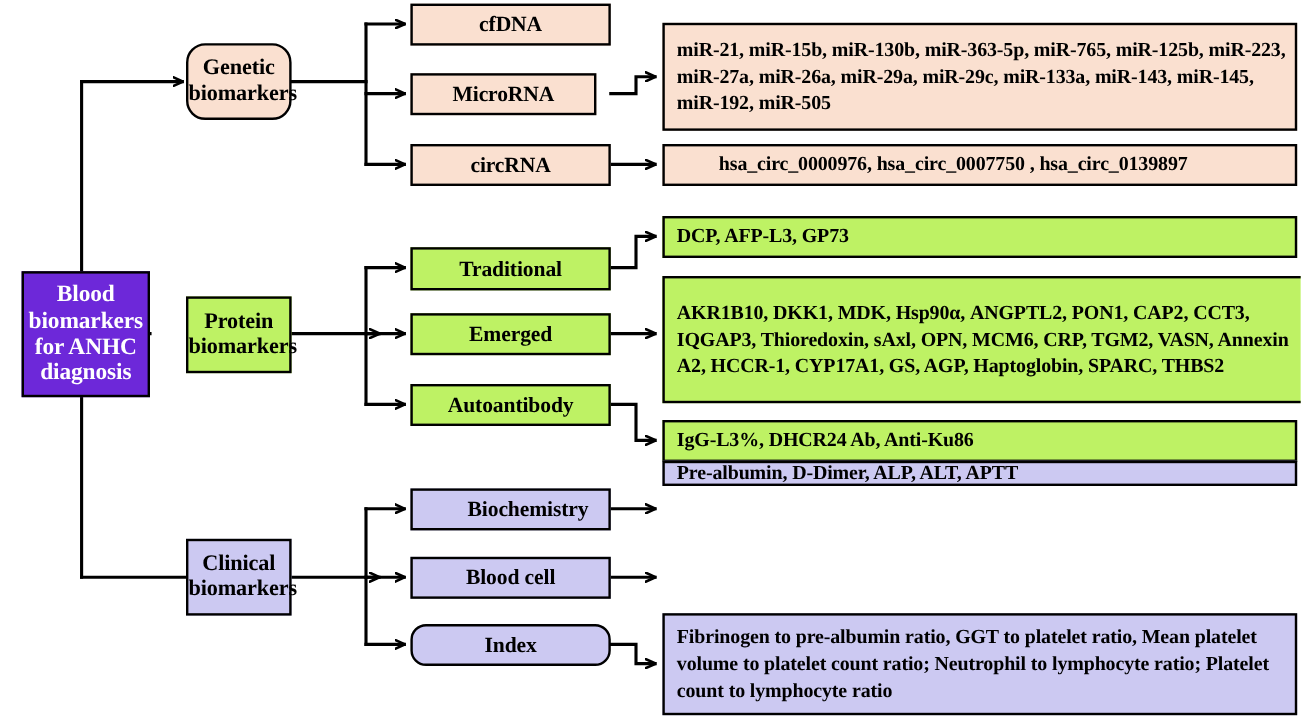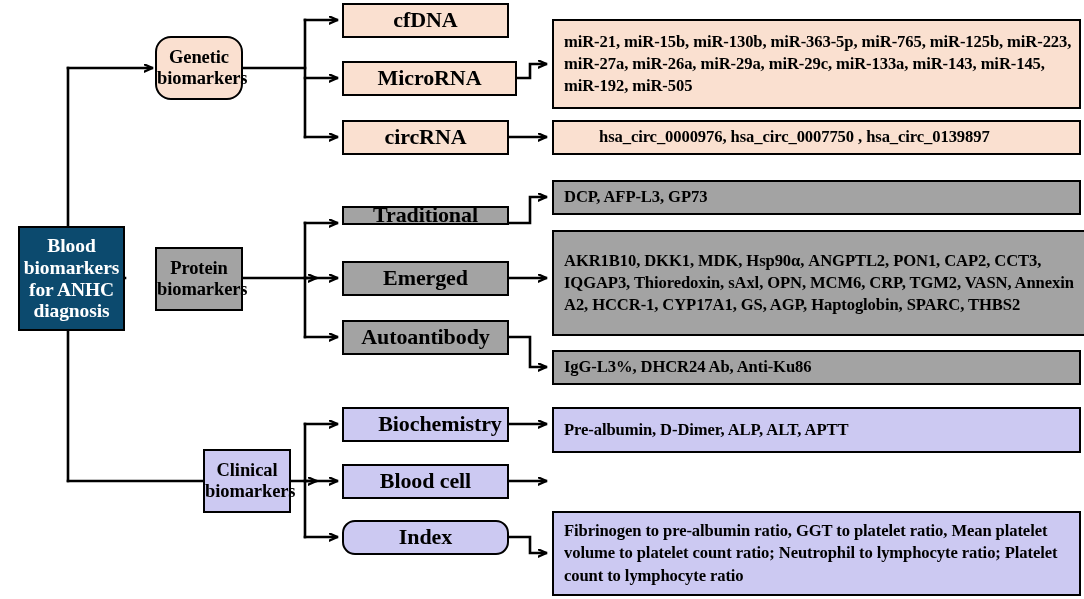--- a/index.html
+++ b/index.html
@@ -38,31 +38,31 @@
     justify-content:flex-start;
     text-align:left;
   }
   .node .txt{
     display:block;
     width:100%;
     padding:0 8px;
   }
   
   .root{
-    background:#0c4a6e;
+    background:#6d28d9;
     color:#ffffff;
     border-color:#000000;
     font-size:19.5px;
   }
   .peach{ background:#FAE0D0; }
-  .bluegray{ background:#a3a3a3; }
+  .bluegray{ background:#bef264; }
   .lavender{ background:#CCC9F2; }
 
   .cat{ font-size:18.5px; }
-  .sub{ font-size:22px; }
+  .sub{ font-size:18px; }
   .content{ font-size:16.6px; line-height:1.33; }
   .content .txt{ padding:0 0 0 10px; }
 </style>
 </head>
 <body>
 
 <div id="canvas">
 
   <svg class="wires" viewBox="0 0 1084 599" xmlns="http://www.w3.org/2000/svg">
     <defs>
@@ -122,45 +122,45 @@
   </div>
 
   <div class="node cat peach" style="left:155px; top:36px; width:88px; height:64px;border-radius:16px;">
     <span class="txt">Genetic biomarkers</span>
   </div>
 
   <div class="node cat bluegray" style="left:155px; top:247px; width:88px; height:64px;">
     <span class="txt">Protein biomarkers</span>
   </div>
 
-  <div class="node cat lavender" style="left:155px; top:449px; width:88px; height:64px;margin-left:48px;">
+  <div class="node cat lavender" style="left:155px; top:449px; width:88px; height:64px;">
     <span class="txt">Clinical biomarkers</span>
   </div>
 
   <div class="node sub peach" style="left:342px; top:3px; width:167px; height:35px;">
     <span class="txt">cfDNA</span>
   </div>
 
-  <div class="node sub peach" style="left:342px; top:61px; width:175px; height:35px;justify-content:center;">
+  <div class="node sub peach" style="left:342px; top:61px; width:155px; height:35px;justify-content:center;">
     <span class="txt">MicroRNA</span>
   </div>
 
   <div class="node sub peach" style="left:342px; top:120px; width:167px; height:35px;">
     <span class="txt">circRNA</span>
   </div>
 
   <div class="node content left peach" style="left:552px; top:19px; width:529px; height:90px;font-family:Liberation Serif, serif;">
     <span class="txt">miR-21, miR-15b, miR-130b, miR-363-5p, miR-765, miR-125b, miR-223, miR-27a, miR-26a, miR-29a, miR-29c, miR-133a, miR-143, miR-145, miR-192, miR-505</span>
   </div>
 
   <div class="node content left peach" style="left:552px; top:120px; width:529px; height:35px;padding-left:35px;">
     <span class="txt">hsa_circ_0000976, hsa_circ_0007750 , hsa_circ_0139897</span>
   </div>
 
-  <div class="node sub bluegray" style="left:342px; top:206px; width:167px; height:19px;">
+  <div class="node sub bluegray" style="left:342px; top:206px; width:167px; height:36px;">
     <span class="txt">Traditional</span>
   </div>
 
   <div class="node sub bluegray" style="left:342px; top:320px; width:167px; height:35px;">
     <span class="txt">Autoantibody</span>
   </div>
 
   <div class="node sub bluegray" style="left:342px; top:261px; width:167px; height:35px;">
     <span class="txt">Emerged</span>
   </div>
@@ -182,21 +182,21 @@
   </div>
 
   <div class="node sub lavender" style="left:342px; top:464px; width:167px; height:35px;">
     <span class="txt">Blood cell</span>
   </div>
 
   <div class="node sub lavender" style="left:342px; top:520px; width:167px; height:35px;border-radius:13px;">
     <span class="txt">Index</span>
   </div>
 
-  <div class="node content left lavender" style="left:552px; top:407px; width:529px; height:46px;">
+  <div class="node content left lavender" style="left:552px; top:384px; width:529px; height:21px;">
     <span class="txt">Pre-albumin, D-Dimer, ALP, ALT, APTT</span>
   </div>
 
 
   <div class="node content left lavender" style="left:552px; top:511px; width:529px; height:85px;justify-content:center;">
     <span class="txt">Fibrinogen to pre-albumin ratio, GGT to platelet ratio, Mean platelet volume to platelet count ratio; Neutrophil to lymphocyte ratio; Platelet count to lymphocyte ratio</span>
   </div>
 
 </div>
 

